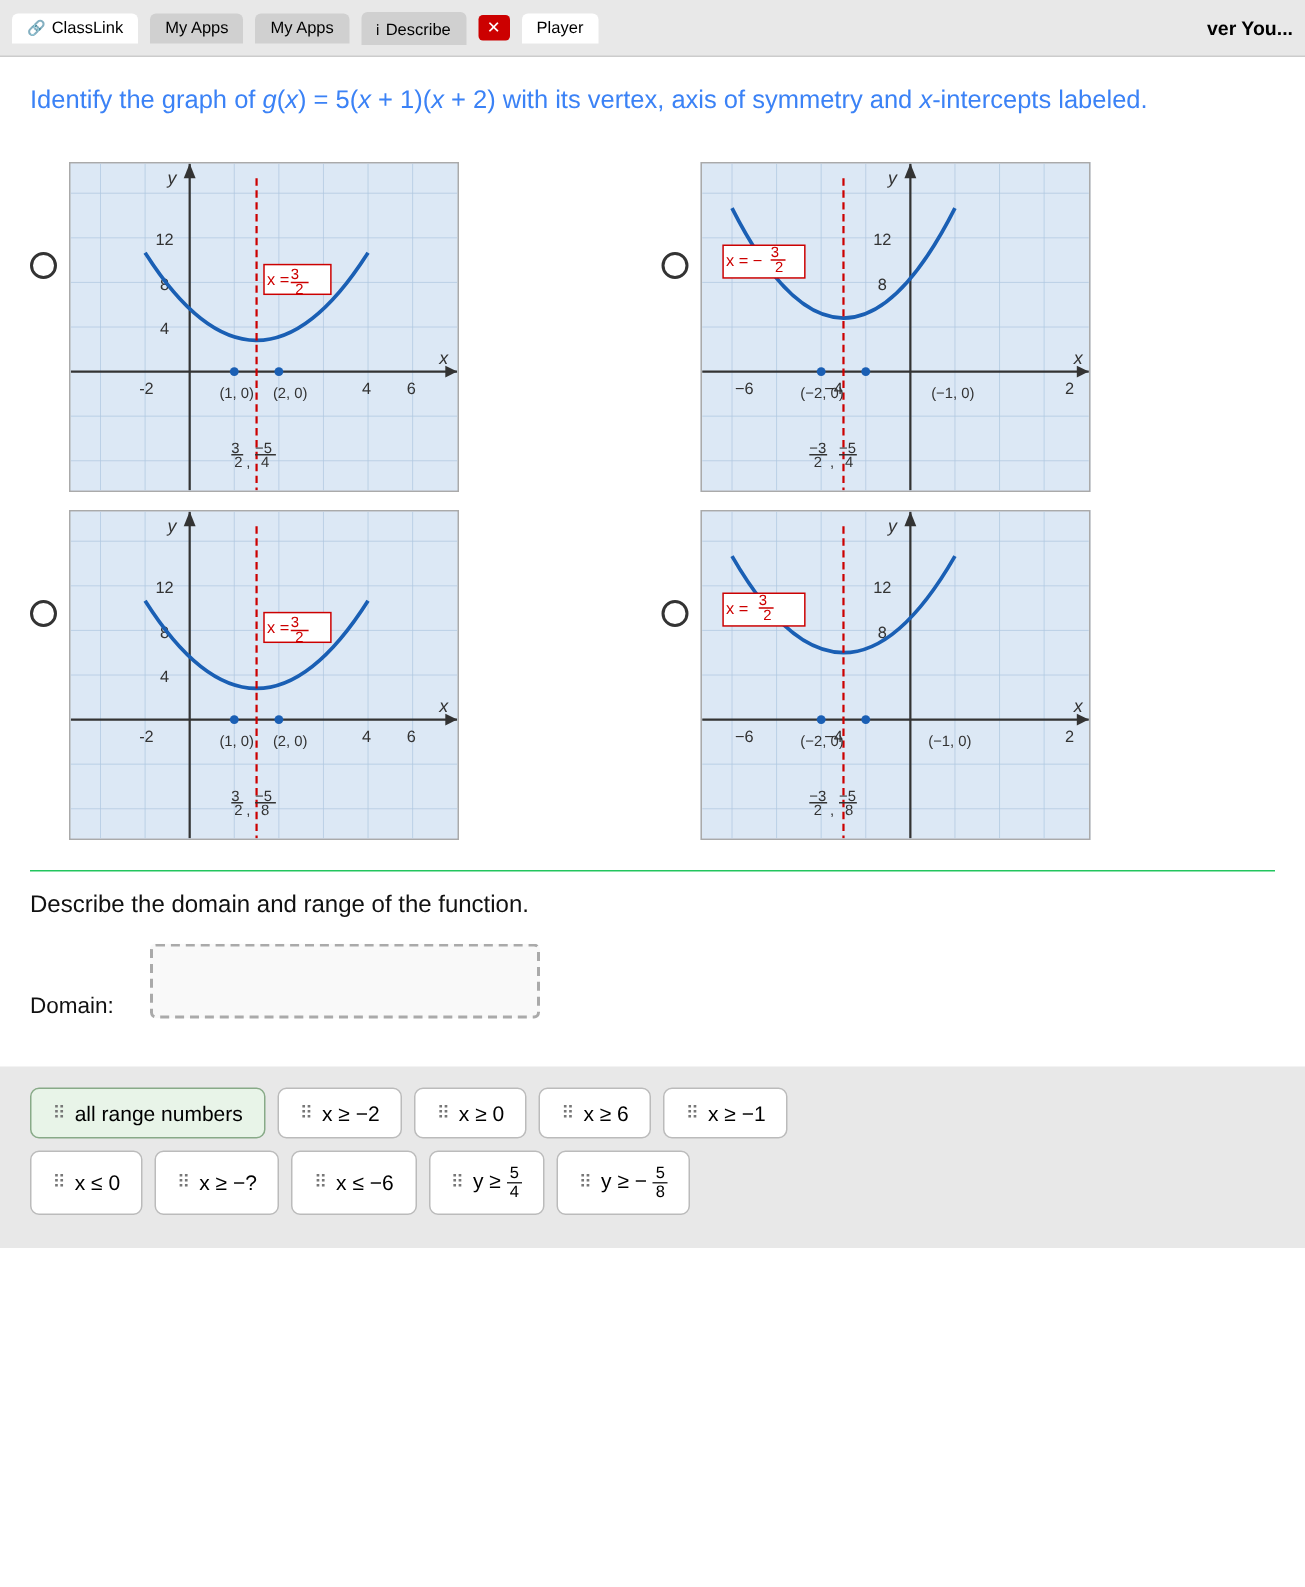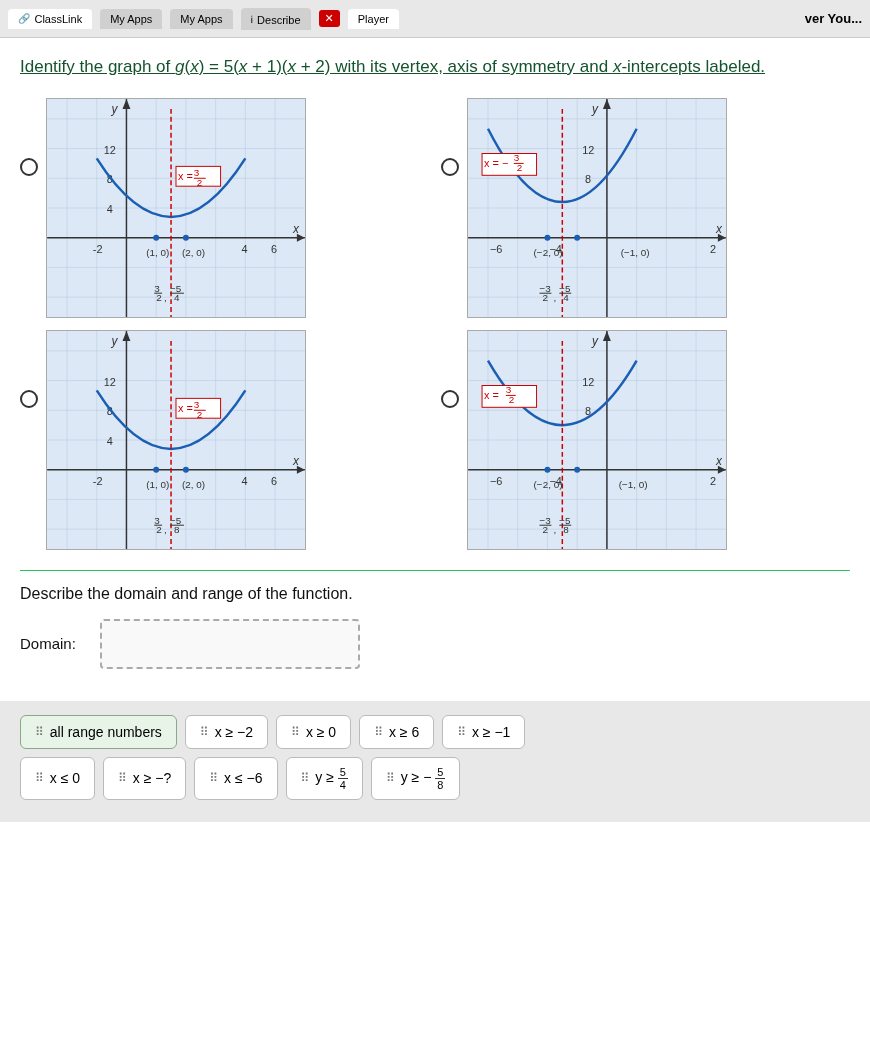--- a/index.html
+++ b/index.html
@@ -40,23 +40,22 @@
     .page-content {
       background: white;
       margin: 0;
       padding: 16px 20px;
       min-height: 1020px;
     }
 
     .question-text {
       font-size: 17px;
       line-height: 1.5;
-      margin-bottom: 18px;
-      color: #14532d;
-      text-decoration: underline;
+      margin-bottom: 28px;
+      color: #3b82f6;
     }
 
     
     .graphs-container {
       display: grid;
       grid-template-columns: 1fr 1fr;
       gap: 12px;
       margin-bottom: 20px;
     }
 
@@ -98,21 +97,21 @@
     }
 
     .describe-title {
       font-size: 16px;
       margin-bottom: 16px;
       color: #111;
     }
 
     .field-row {
       display: flex;
-      align-items: center;
+      align-items: flex-end;
       margin-bottom: 18px;
     }
 
     .field-label {
       font-size: 15px;
       width: 80px;
       color: #111;
     }
 
     .dashed-box {

